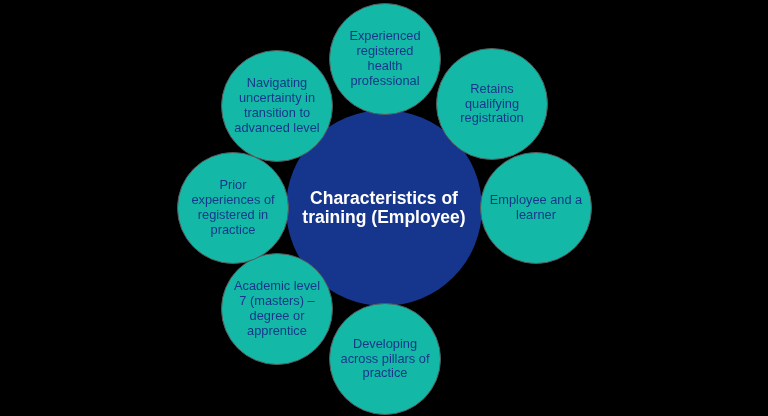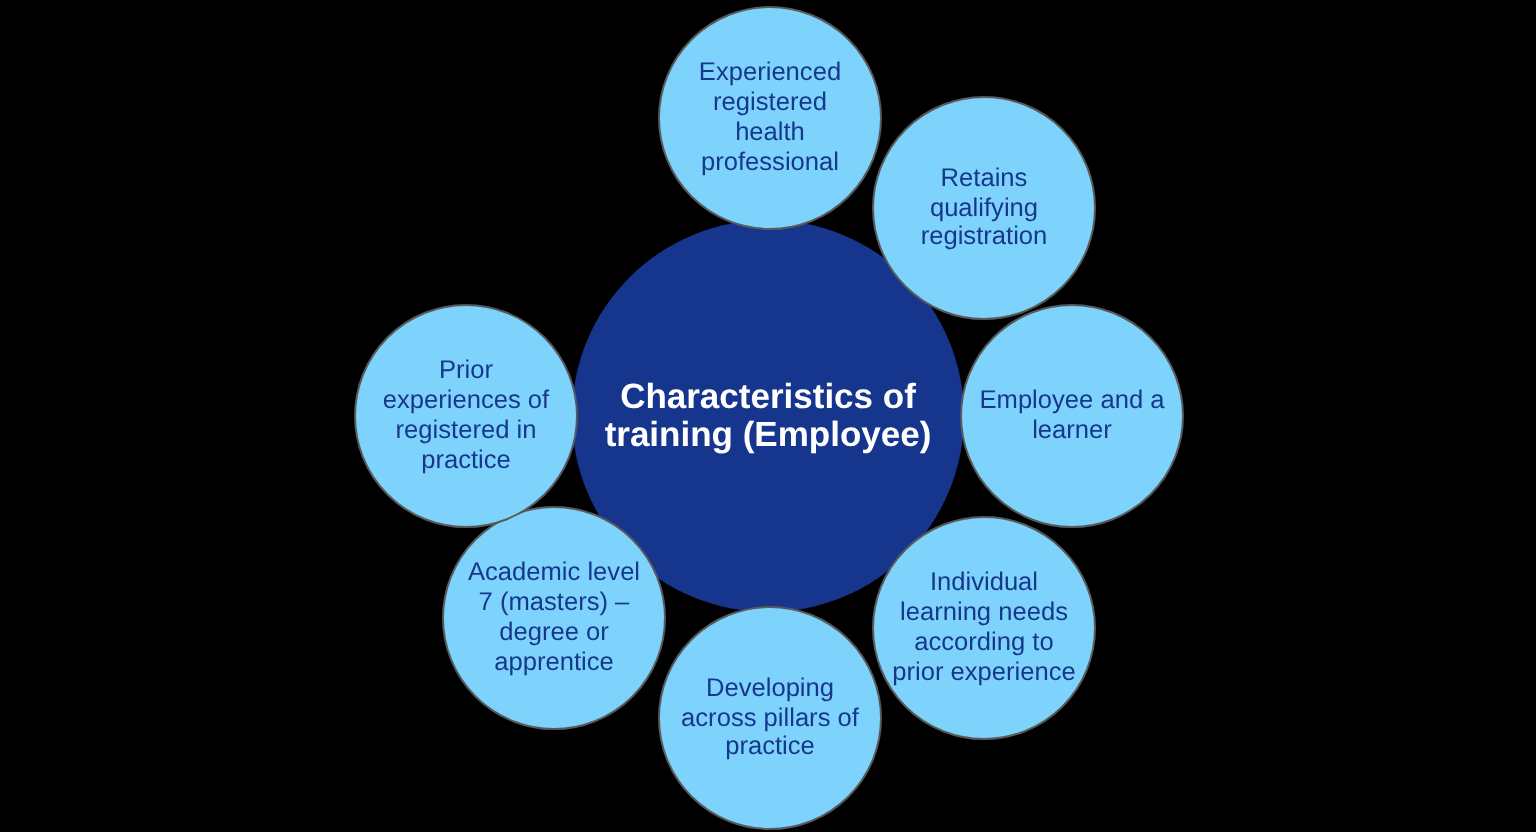--- a/index.html
+++ b/index.html
@@ -36,21 +36,21 @@
     font-weight: bold;
     font-size: 17.5px;
     line-height: 1.1;
   }
   .center-title .line { display: block; }
   .sat {
     position: absolute;
     width: 112px;
     height: 112px;
     border-radius: 50%;
-    background: #7dd3fc;
+    background: #14b8a6;
     border: 1.5px solid #58595B;
     box-sizing: border-box;
     z-index: 2;
     display: flex;
     align-items: center;
     justify-content: center;
     text-align: center;
     color: #17378C;
     font-size: 12.8px;
     line-height: 1.17;
@@ -85,30 +85,30 @@
   </div>
 
   <div class="sat pos-right">
     <span class="label">Employee and a learner</span>
   </div>
 
   <div class="sat pos-top-right">
     <span class="label">Retains qualifying registration</span>
   </div>
 
-  <div class="sat pos-bottom-right">
-    <span class="label">Individual learning needs according to prior experience</span>
-  </div>
 
   <div class="sat pos-bottom">
     <span class="label">Developing across pillars of practice</span>
   </div>
 
   <div class="sat pos-bottom-left">
     <span class="label">Academic level 7 (masters) – degree or apprentice</span>
   </div>
 
   <div class="sat pos-left">
     <span class="label">Prior experiences of registered in practice</span>
   </div>
 
+  <div class="sat pos-top-left">
+    <span class="label">Navigating uncertainty in transition to advanced level</span>
+  </div>
 
 </div>
 
 </body></html>

